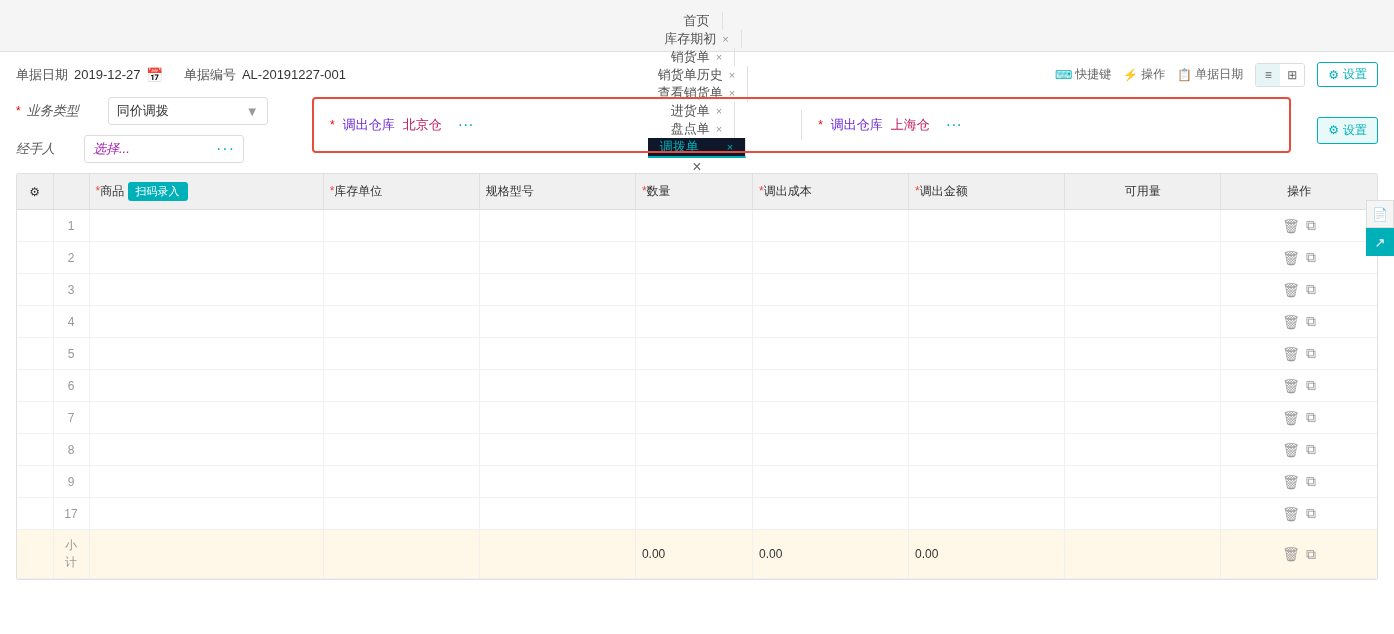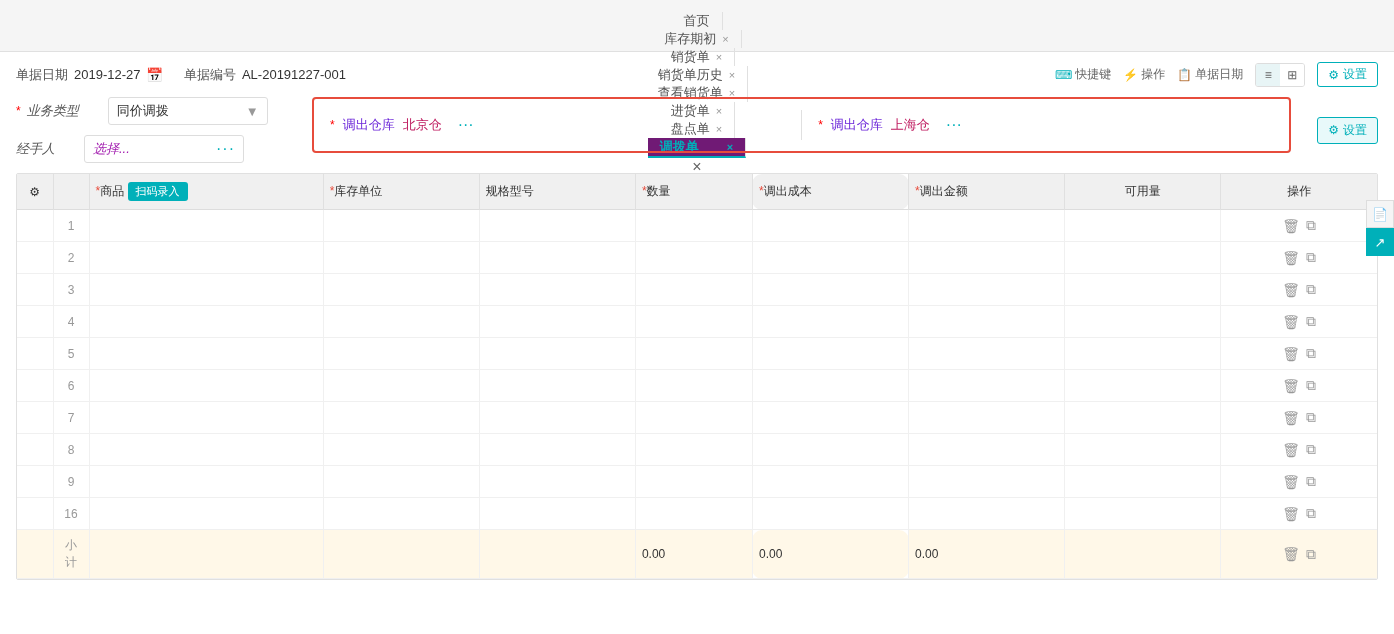--- a/index.html
+++ b/index.html
@@ -20,24 +20,24 @@
       align-items: center;
       padding: 0 12px;
       height: 36px;
       cursor: pointer;
       color: #555;
       font-size: 13px;
       border-right: 1px solid #e0e0e0;
       white-space: nowrap;
     }
     .tab.active {
-      background: #701a75;
+      background: #0f172a;
       color: #00b0b9;
       border-bottom: 2px solid #00b0b9;
-      font-weight: 700;
+      font-weight: 400;
       gap: 22px;
     }
     .tab .close-btn {
       margin-left: 6px;
       color: #999;
       font-size: 11px;
       cursor: pointer;
     }
     .tab.active .close-btn {
       color: #00b0b9;
@@ -240,21 +240,21 @@
       width: 30px;
     }
     .col-gear {
       width: 36px;
       text-align: center;
     }
     .col-product { min-width: 120px; }
     .col-unit { min-width: 80px; }
     .col-spec { min-width: 80px; }
     .col-qty { min-width: 60px; }
-    .col-cost { min-width: 80px; border-radius: 10px; }
+    .col-cost { min-width: 80px; }
     .col-amount { min-width: 80px; }
     .col-available { min-width: 80px; text-align: center; }
     .col-action { min-width: 80px; text-align: center; }
 
     .required-col { color: #e74c3c; }
     .scan-btn {
       background: #00b0b9;
       color: #fff;
       border: none;
       border-radius: 3px;
@@ -593,21 +593,21 @@
       <td class="col-available"></td>
       <td class="col-action">
         <div class="action-icons">
           <span class="icon-btn">🗑</span>
           <span class="icon-btn">⧉</span>
         </div>
       </td>
     </tr>
           <tr>
       <td class="col-gear"></td>
-      <td class="row-num">16</td>
+      <td class="row-num">17</td>
       <td class="col-product"></td>
       <td class="col-unit"></td>
       <td class="col-spec"></td>
       <td class="col-qty"></td>
       <td class="col-cost"></td>
       <td class="col-amount"></td>
       <td class="col-available"></td>
       <td class="col-action">
         <div class="action-icons">
           <span class="icon-btn">🗑</span>

